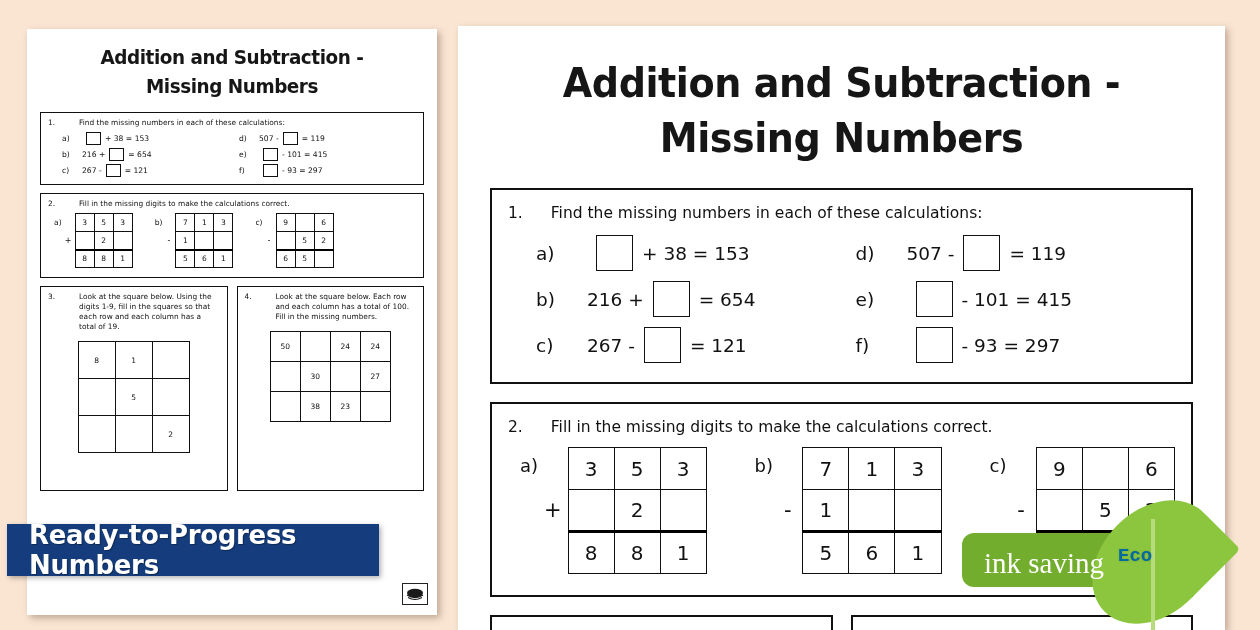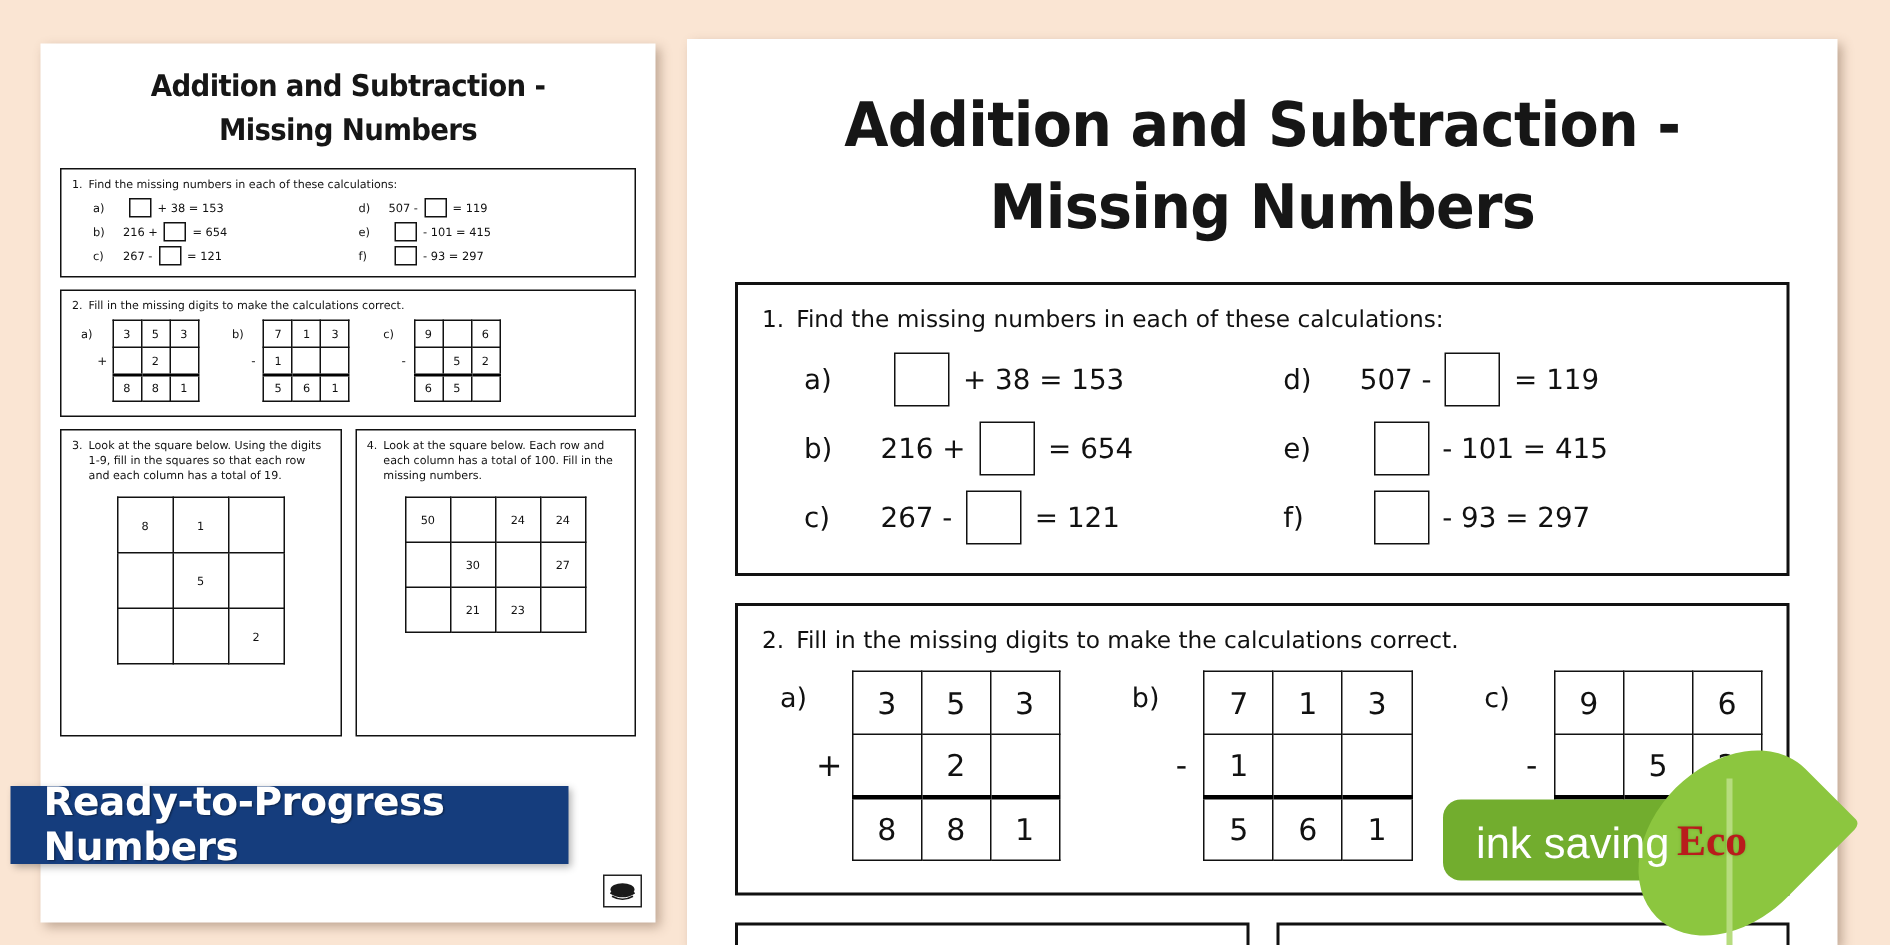--- a/index.html
+++ b/index.html
@@ -74,21 +74,21 @@
   .q-head {
     display: flex;
     gap: 8px;
     color: #111;
     font-family: "DejaVu Sans", sans-serif;
   }
   .thumb-page .q-head { font-size: 7.4px; line-height: 10px; gap: 4px; }
   .main-page .q-head  { font-size: 15.5px; line-height: 20px; }
 
   .q-num { flex: 0 0 auto; }
-  .q-text { flex: 1 1 auto; }
+  .q-text { flex: 1 1 auto; margin-left: 20px; }
 
   
   .calc-grid {
     display: grid;
     grid-template-columns: 1fr 1fr;
   }
   .thumb-page .calc-grid { margin: 4px 0 2px 14px; row-gap: 3px; }
   .main-page .calc-grid  { margin: 12px 0 6px 28px; row-gap: 10px; }
 
   .calc-row {
@@ -218,21 +218,21 @@
   .eco-pill {
     position: absolute;
     left: 0; top: 6px;
     width: 232px; height: 54px;
     background: #72ad2e;
     border-radius: 12px;
   }
   .eco-pill-text {
     position: absolute;
     left: 22px; top: 20px;
-    font-family: Liberation Sans, sans-serif;
+    font-family: Liberation Serif, serif;
     font-size: 29px;
     color: #ffffff;
   }
   .eco-leaf {
     position: absolute;
     left: 140px;
     top: -35px;
     width: 104px;
     height: 140px;
     background: #8cc63f;
@@ -244,24 +244,24 @@
     left: 189px;
     top: -8px;
     width: 4px;
     height: 115px;
     background: #b6dc7e;
   }
   .eco-leaf-label {
     position: absolute;
     left: 156px;
     top: 18px;
-    font-family: Liberation Serif, serif;
+    font-family: Liberation Mono, monospace;
     font-weight: bold;
-    font-size: 29px;
-    color: #b91c1c;
+    font-size: 19px;
+    color: #0369a1;
     text-shadow: 0 0 2px rgba(90,140,40,0.6);
   }
 
   .corner-logo {
     position: absolute;
     right: 9px;
     bottom: 10px;
     width: 26px;
     height: 22px;
     border: 1px solid #222;
@@ -456,21 +456,21 @@
               <td>24</td>
             </tr>
         <tr>
               <td></td>
               <td>30</td>
               <td></td>
               <td>27</td>
             </tr>
         <tr>
               <td></td>
-              <td>21</td>
+              <td>38</td>
               <td>23</td>
               <td></td>
             </tr>
       </tbody>
         </table>
     </div>
   </div>
 
   <div class="corner-logo">
     <svg width="20" height="15" viewBox="0 0 20 15" aria-hidden="true">

